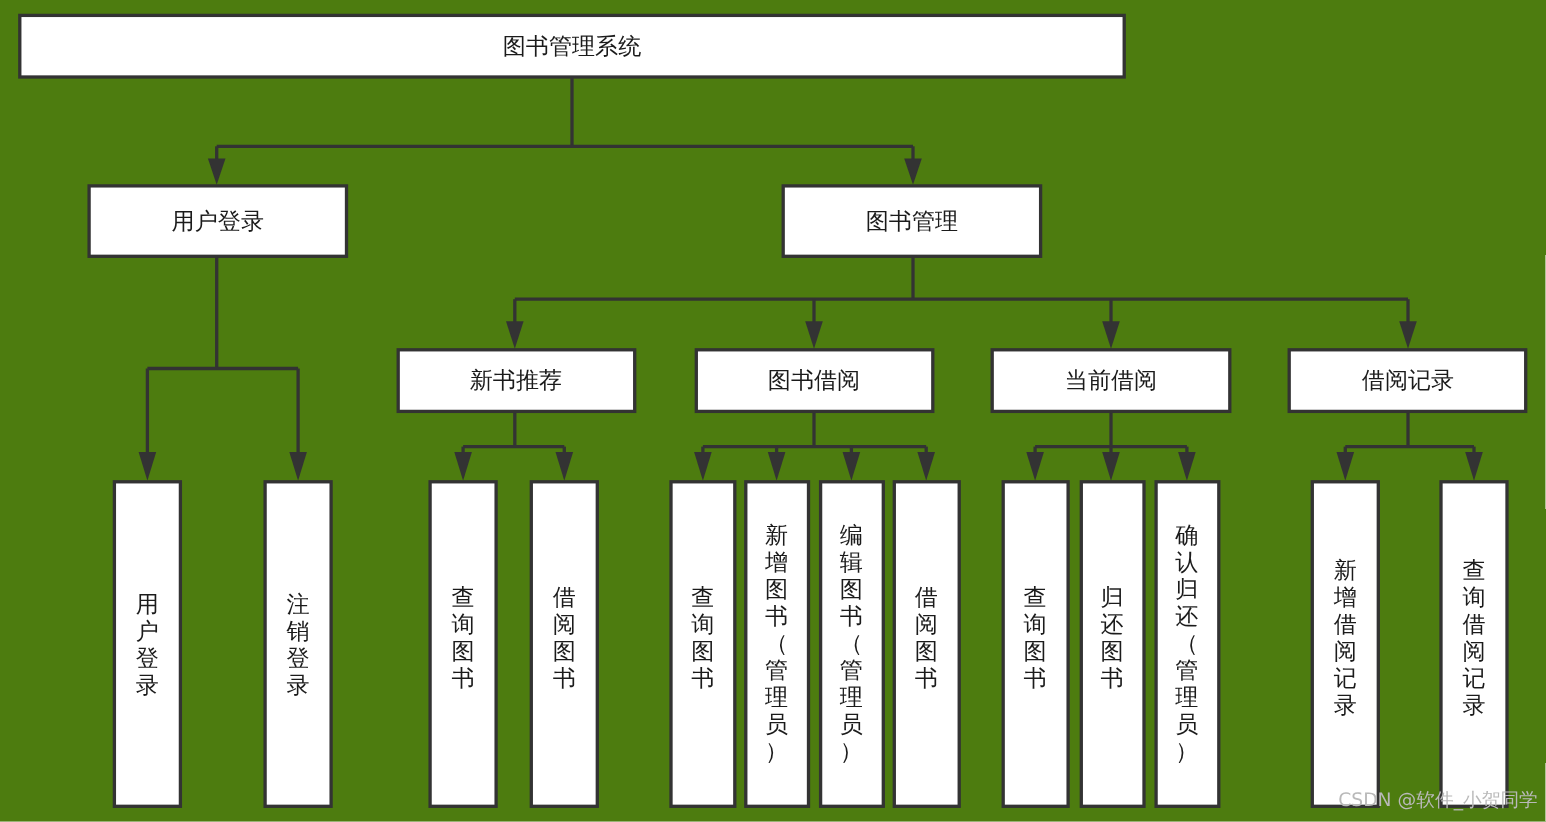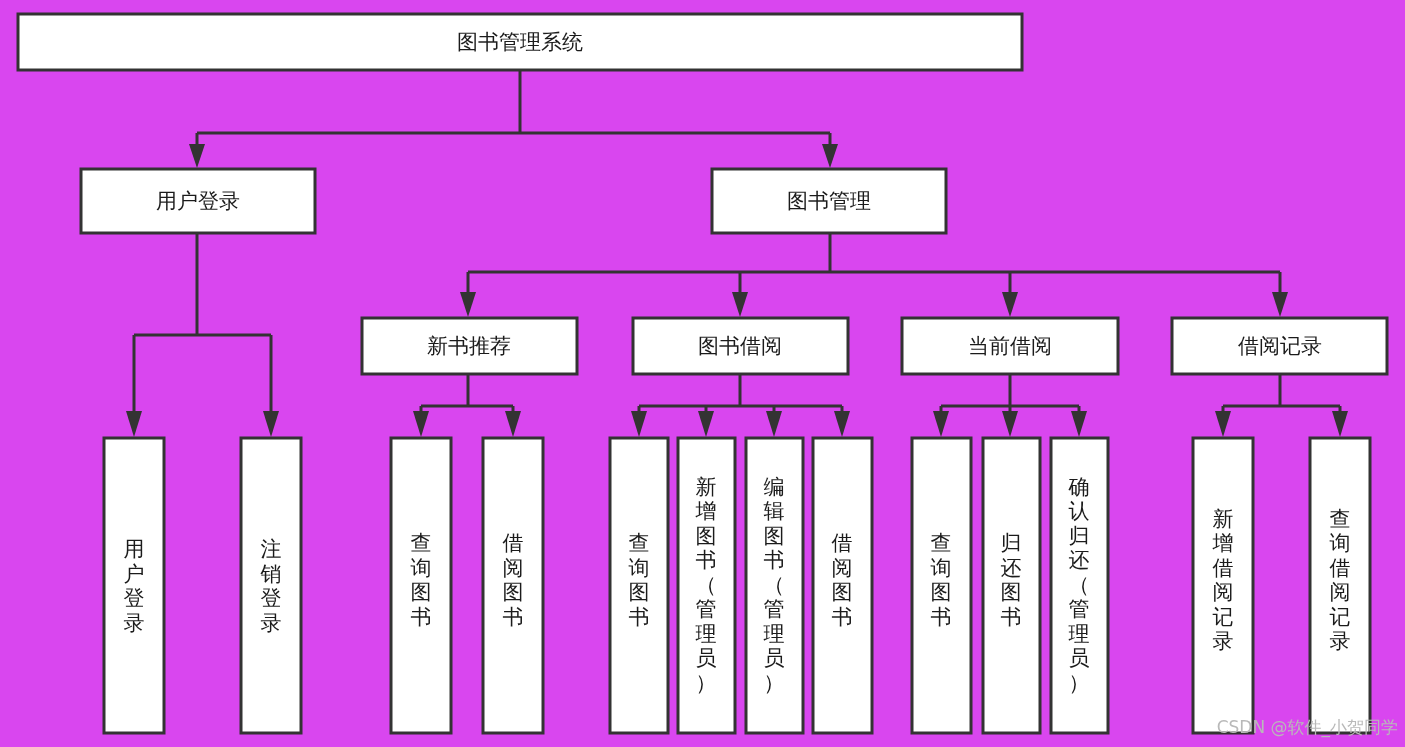--- a/index.html
+++ b/index.html
@@ -11,21 +11,21 @@
   body {
     width: 1405px;
     height: 747px;
     font-family: "DejaVu Sans", "Liberation Sans", sans-serif;
     overflow: hidden;
   }
   #diagram-root {
     position: relative;
     width: 1405px;
     height: 747px;
-    background: #d946ef;
+    background: #4d7c0f;
   }
   svg#tree-svg {
     position: absolute;
     top: 0;
     left: 0;
     width: 1405px;
     height: 747px;
     display: block;
   }
   .node-box {

